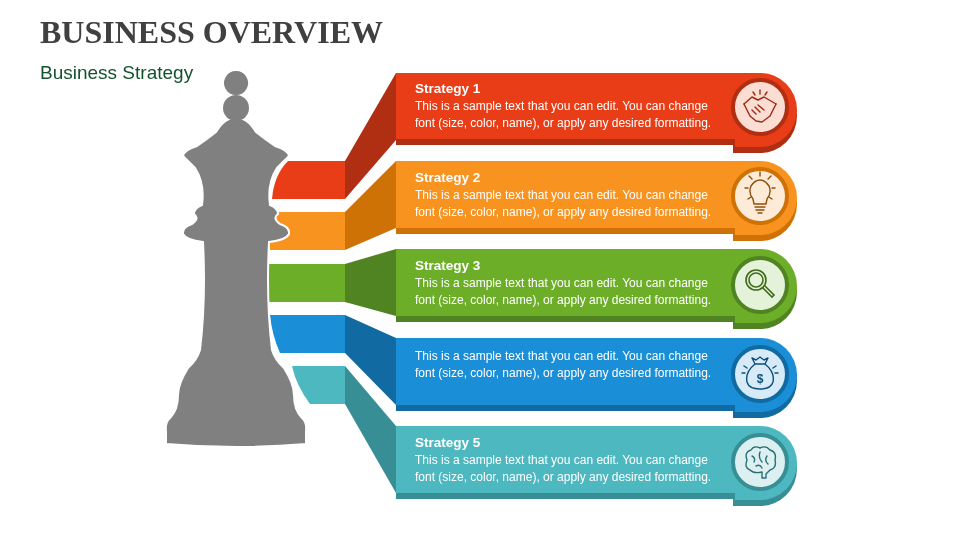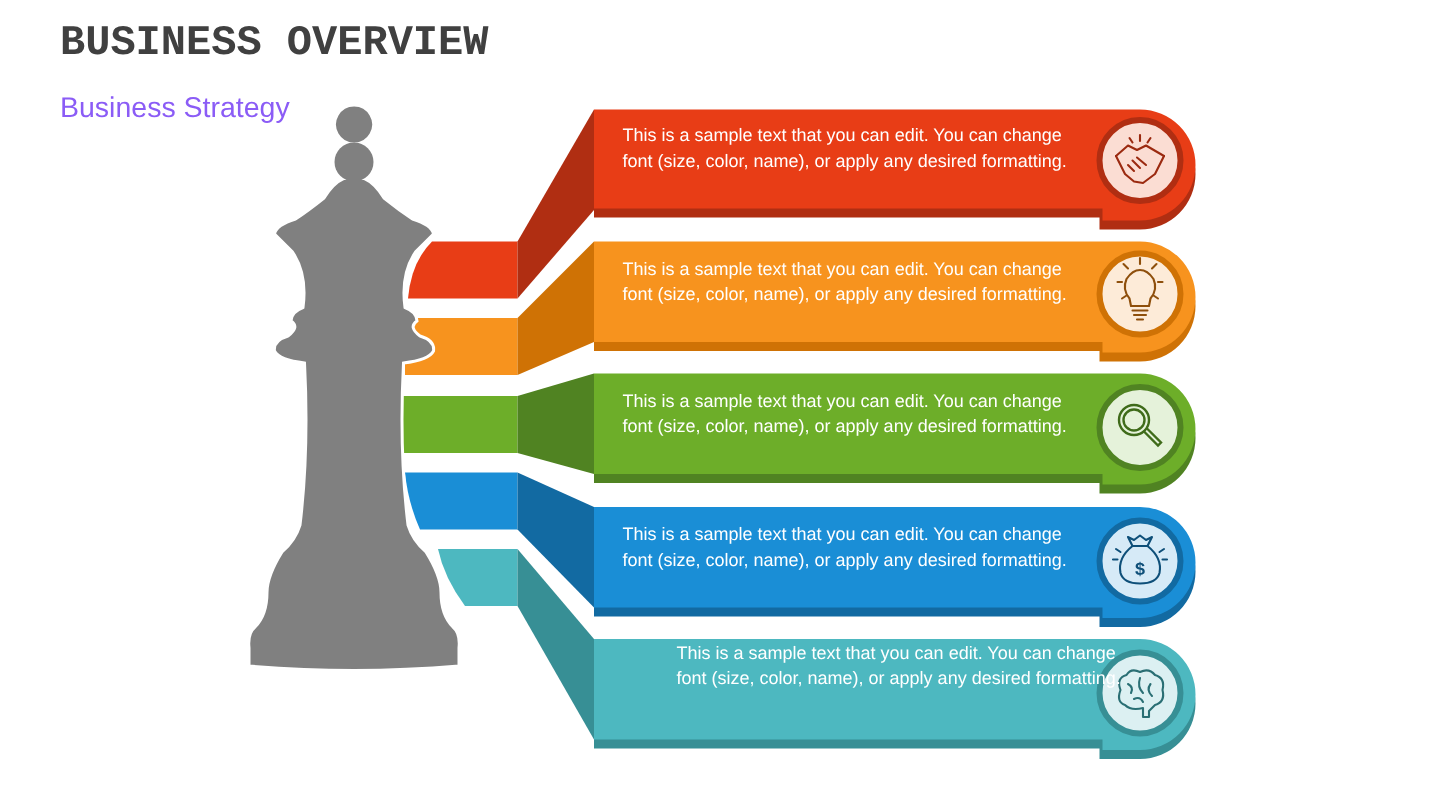--- a/index.html
+++ b/index.html
@@ -1,18 +1,18 @@
 <!DOCTYPE html>
 <html><head>
 <meta charset="utf-8">
 <style>
   html, body { margin:0; padding:0; }
   body { width:960px; height:540px; background:#ffffff; position:relative; overflow:hidden; font-family:"Liberation Sans", sans-serif; }
-  .title { position:absolute; left:40px; top:14px; font-size:28px; font-weight:bold; color:#404040; letter-spacing:0px; font-family:Liberation Mono, monospace; }
-  .subtitle { position:absolute; left:40px; top:62px; font-size:19px; color:#8b5cf6; font-family:"Liberation Sans", sans-serif; }
+  .title { position:absolute; left:40px; top:14px; font-size:32px; font-weight:bold; color:#404040; letter-spacing:0px; font-family:Liberation Serif, serif; }
+  .subtitle { position:absolute; left:40px; top:62px; font-size:19px; color:#14532d; font-family:"Liberation Sans", sans-serif; }
   svg.art { position:absolute; left:0; top:0; }
   .card-text { position:absolute; left:415px; width:330px; color:#ffffff; }
   .card-title { font-weight:bold; font-size:13.5px; line-height:16px; }
   .card-body { font-size:12px; line-height:17px; margin-top:1px; white-space:nowrap; }
 </style>
 </head>
 <body>
 
 <div class="title">BUSINESS OVERVIEW</div>
 <div class="subtitle">Business Strategy</div>
@@ -95,32 +95,35 @@
     <text x="760" y="383" font-size="12" font-weight="bold" text-anchor="middle" fill="#0E4F79" stroke="none" font-family="Liberation Sans, sans-serif">$</text>
     <path d="M744,366 L747,368 M776,366 L773,368 M742,373 L745,373 M778,373 L775,373"></path>
   </g>
   <g fill="none" stroke="#2A6F74" stroke-width="1.4" stroke-linecap="round" stroke-linejoin="round">
     <path d="M747,460 Q744,452 751,450 Q754,445 760,448 Q766,445 770,450 Q777,452 775,460 Q777,468 770,470 L766,474 L766,478 L762,478 L762,472 Q754,474 750,470 Q744,468 747,460 Z"></path>
     <path d="M752,456 Q756,458 754,462 M760,452 Q758,458 762,462 M767,456 Q764,460 768,464 M756,466 Q760,464 762,468"></path>
   </g>
 </svg>
 
 <div class="card-text" style="top:81px;">
+  <div class="card-title">Strategy 1</div>
   <div class="card-body">This is a sample text that you can edit. You can change</div>
   <div class="card-body" style="margin-top:0">font (size, color, name), or apply any desired formatting.</div>
 </div>
 <div class="card-text" style="top:170px;">
+  <div class="card-title">Strategy 2</div>
   <div class="card-body">This is a sample text that you can edit. You can change</div>
   <div class="card-body" style="margin-top:0">font (size, color, name), or apply any desired formatting.</div>
 </div>
 <div class="card-text" style="top:258px;">
+  <div class="card-title">Strategy 3</div>
   <div class="card-body">This is a sample text that you can edit. You can change</div>
   <div class="card-body" style="margin-top:0">font (size, color, name), or apply any desired formatting.</div>
 </div>
 <div class="card-text" style="top:347px;">
   <div class="card-body">This is a sample text that you can edit. You can change</div>
   <div class="card-body" style="margin-top:0">font (size, color, name), or apply any desired formatting.</div>
 </div>
-<div class="card-text" style="top:410px;margin-left:36px;">
+<div class="card-text" style="top:435px;">
   <div class="card-title">Strategy 5</div>
   <div class="card-body">This is a sample text that you can edit. You can change</div>
   <div class="card-body" style="margin-top:0">font (size, color, name), or apply any desired formatting.</div>
 </div>
 
 </body></html>

